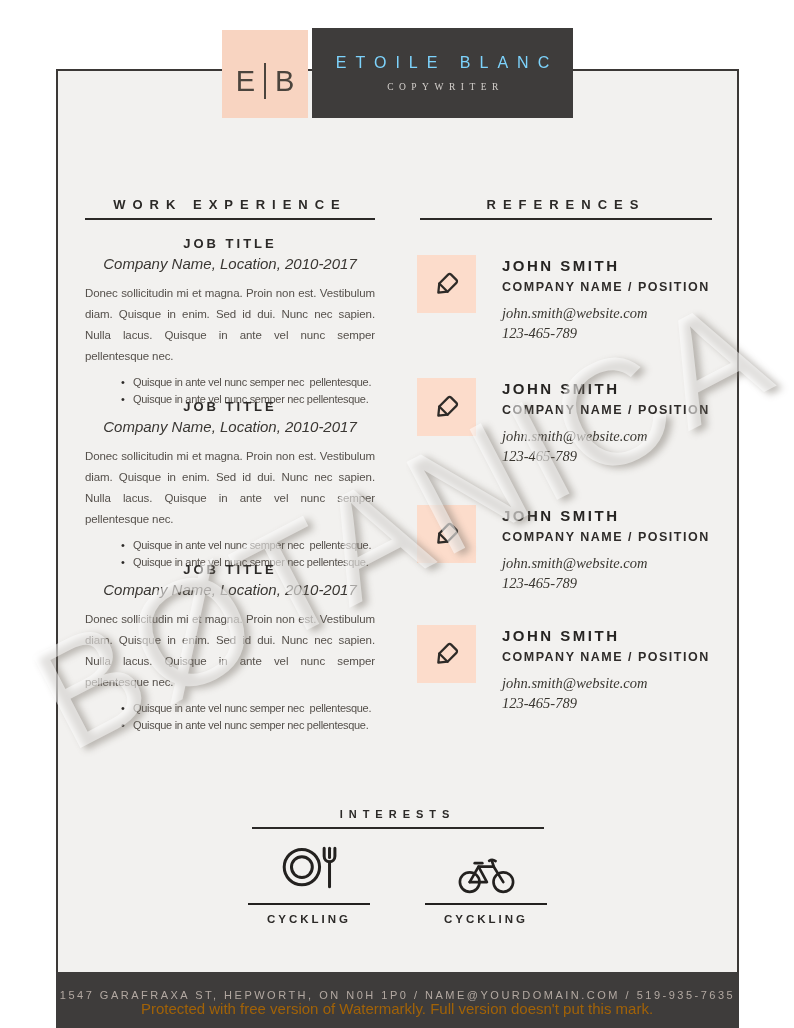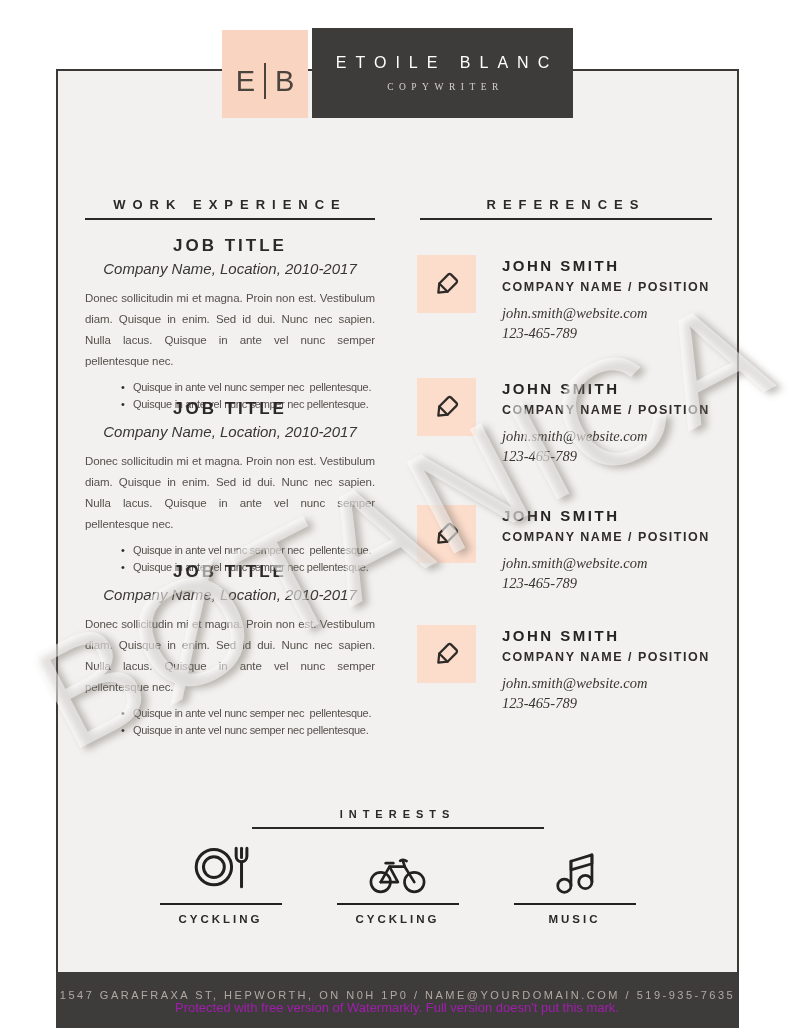--- a/index.html
+++ b/index.html
@@ -19,30 +19,30 @@
     display:flex; align-items:center; justify-content:center; gap:9px;
     padding-top:14px;
   }
   .logo-accent .mono { font-size:29px; color:#4b443d; font-weight:400; }
   .logo-accent .mono-divider { width:2px; height:36px; background:#4b443d; }
   .logo-dark {
     position:absolute; left:312px; top:28px; width:261px; height:90px;
     background:#3e3c3b; z-index:2;
     display:flex; flex-direction:column; align-items:center; justify-content:center;
   }
-  .brand-name { font-size:16px; letter-spacing:9px; color:#ffffff; padding-left:9px; white-space:nowrap; }
+  .brand-name { font-size:16px; letter-spacing:9px; color:#7dd3fc; padding-left:9px; white-space:nowrap; }
   .brand-role { font-size:9.5px; letter-spacing:5.5px; color:#d5d1cd; margin-top:10px; padding-left:6px;font-family:Liberation Serif, serif; }
   
   .section-title { font-size:13px; font-weight:bold; letter-spacing:7px; text-align:center; color:#2b2927; white-space:nowrap; }
   .section-line { border:none; border-top:2px solid #2b2927; margin-top:6px; }
   
   .work { position:absolute; left:85px; top:197px; width:290px; }
   .job { position:absolute; left:0; width:100%; }
   .job-1 { top:39px; } .job-2 { top:202px; } .job-3 { top:365px; }
-  .job-title { text-align:center; font-size:17px; font-weight:bold; letter-spacing:3px; color:#2b2927; }
+  .job-title { text-align:center; font-size:13px; font-weight:bold; letter-spacing:3px; color:#2b2927; }
   .job-company { text-align:center; font-family:Liberation Sans, sans-serif; font-style:italic; font-size:15px; color:#3a3733; margin-top:4px; }
   .job-desc { margin-top:11px; font-size:11.5px; line-height:21px; letter-spacing:-0.1px; color:#55504b; text-align:justify; }
   .job-bullets { margin-top:7px; padding-left:36px; list-style:none; }
   .bullet { font-size:11px; line-height:17px; letter-spacing:-0.3px; color:#55504b; position:relative; padding-left:12px; white-space:pre; }
   .bullet::before { content:"\2022"; position:absolute; left:0; top:0; color:#2b2927; }
   
   .refs { position:absolute; left:420px; top:197px; width:292px; }
   .ref-entry { position:absolute; left:-3px; display:flex; gap:26px; }
   .ref-1 { top:58px; } .ref-2 { top:181px; } .ref-3 { top:308px; } .ref-4 { top:428px; }
   .ref-icon-box { width:59px; height:58px; background:#fcdccb; flex:none; display:flex; align-items:center; justify-content:center; }
@@ -56,21 +56,21 @@
   .interests-head .section-title { font-size:11px; letter-spacing:6px; }
   .interests-line { width:292px; margin:7px auto 0; border:none; border-top:2px solid #2b2927; }
   .interests-row { position:absolute; left:56px; top:836px; width:683px; display:flex; justify-content:center; gap:47px; }
   .interest { width:130px; display:flex; flex-direction:column; align-items:center; }
   .interest-icon { height:58px; display:flex; align-items:flex-end; justify-content:center; }
   .interest-line { width:122px; border:none; border-top:2px solid #23211f; margin-top:9px; }
   .interest-label { margin-top:8px; font-size:11.5px; font-weight:bold; letter-spacing:3px; color:#2b2927; }
   
   .page-footer { position:absolute; left:56px; top:972px; width:683px; height:64px; background:#3e3c3b; z-index:3; }
   .footer-address { text-align:center; padding-top:17px; font-size:11px; letter-spacing:2.5px; color:#b3a9a2; white-space:nowrap; }
-  .wm-notice { position:absolute; left:0; top:1000px; width:794px; text-align:center; font-size:13px; color:#a21caf; z-index:6; }
+  .wm-notice { position:absolute; left:0; top:1000px; width:794px; text-align:center; font-size:15px; color:#a16207; z-index:6; }
   
   .big-watermark {
     position:absolute; left:-103px; top:442px; width:1010px; height:160px;
     display:flex; align-items:center; justify-content:center;
     transform:rotate(-27.5deg);
     font-size:150px; letter-spacing:6px; font-weight:400;
     color:rgba(255,255,255,0.52);
     text-shadow:4px 5px 7px rgba(118,110,102,0.45);
     z-index:5; pointer-events:none; white-space:nowrap;
   }
@@ -242,35 +242,20 @@
             <path d="M12.6 8 H18"></path>
             <path d="M26.2 10.5 L25 6.8"></path>
             <path d="M22.9 6.3 q2.2 -1.5 4.6 0.2"></path>
           </g>
         </svg>
       </div>
       <hr class="interest-line">
       <div class="interest-label">CYCKLING</div>
     </div>
 
-    <div class="interest">
-      <div class="interest-icon">
-        <svg viewBox="0 0 32 32" width="46" height="46">
-          <g fill="none" stroke="#23211f" stroke-width="1.9" stroke-linecap="round" stroke-linejoin="round">
-            <circle cx="8.6" cy="26.2" r="4.6"></circle>
-            <circle cx="23.2" cy="23.6" r="4.6"></circle>
-            <line x1="13.2" y1="26.2" x2="13.2" y2="9.2"></line>
-            <line x1="27.8" y1="23.6" x2="27.8" y2="4.8"></line>
-            <path d="M13.2 9.2 L27.8 4.8 V11 L13.2 15.2 Z"></path>
-          </g>
-        </svg>
-      </div>
-      <hr class="interest-line">
-      <div class="interest-label">MUSIC</div>
-    </div>
   </div>
 
   <footer class="page-footer">
     <div class="footer-address">1547 GARAFRAXA ST, HEPWORTH, ON N0H 1P0  /  NAME@YOURDOMAIN.COM  /  519-935-7635</div>
   </footer>
   <div class="wm-notice">Protected with free version of Watermarkly. Full version doesn't put this mark.</div>
 
   <div class="big-watermark">BØTANICA</div>
 
 </div>

